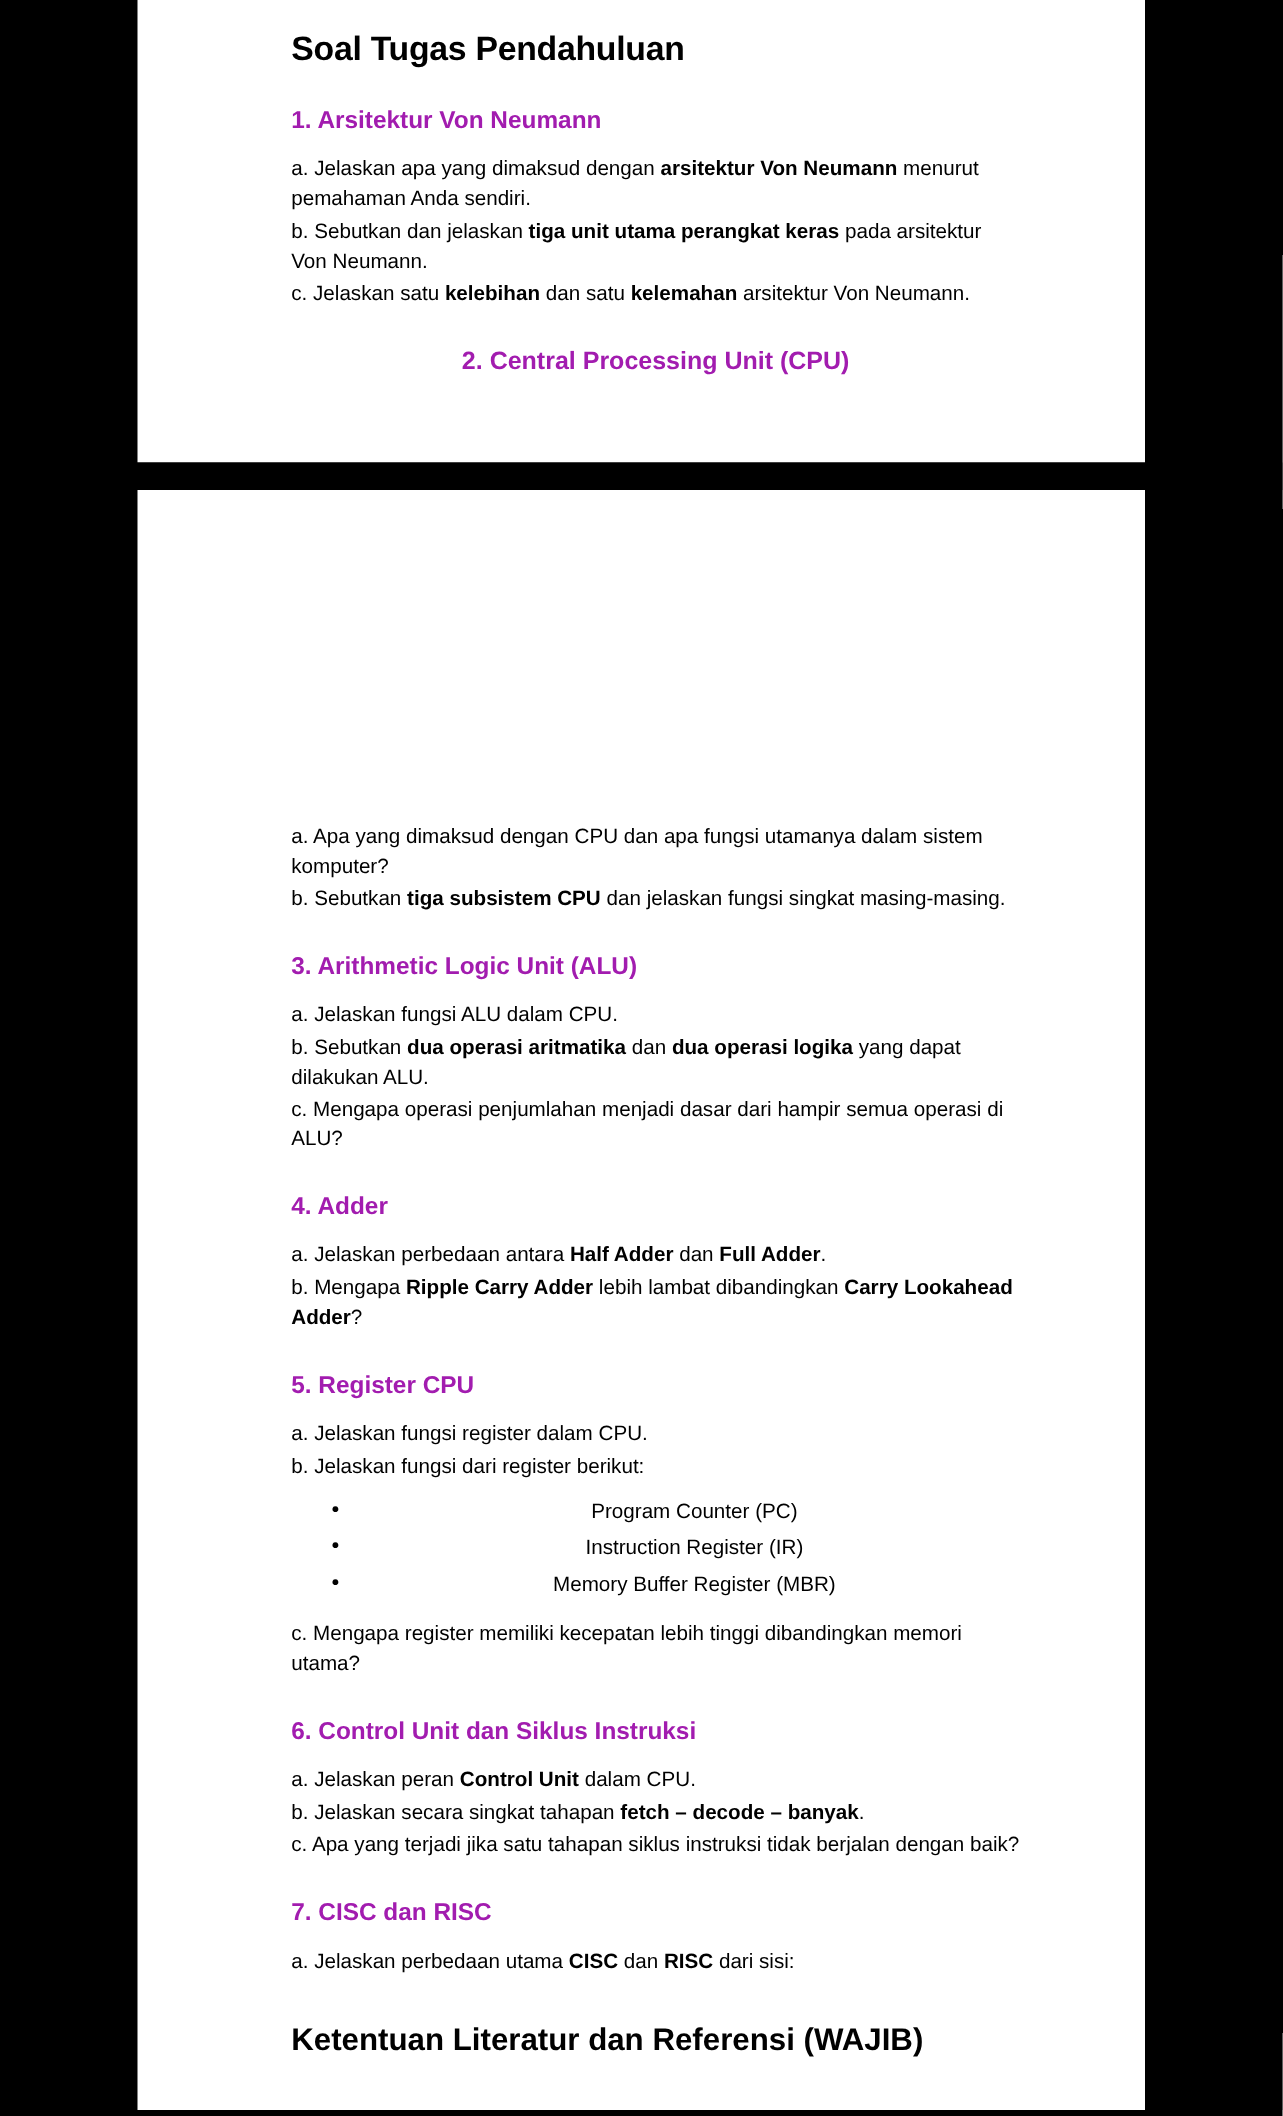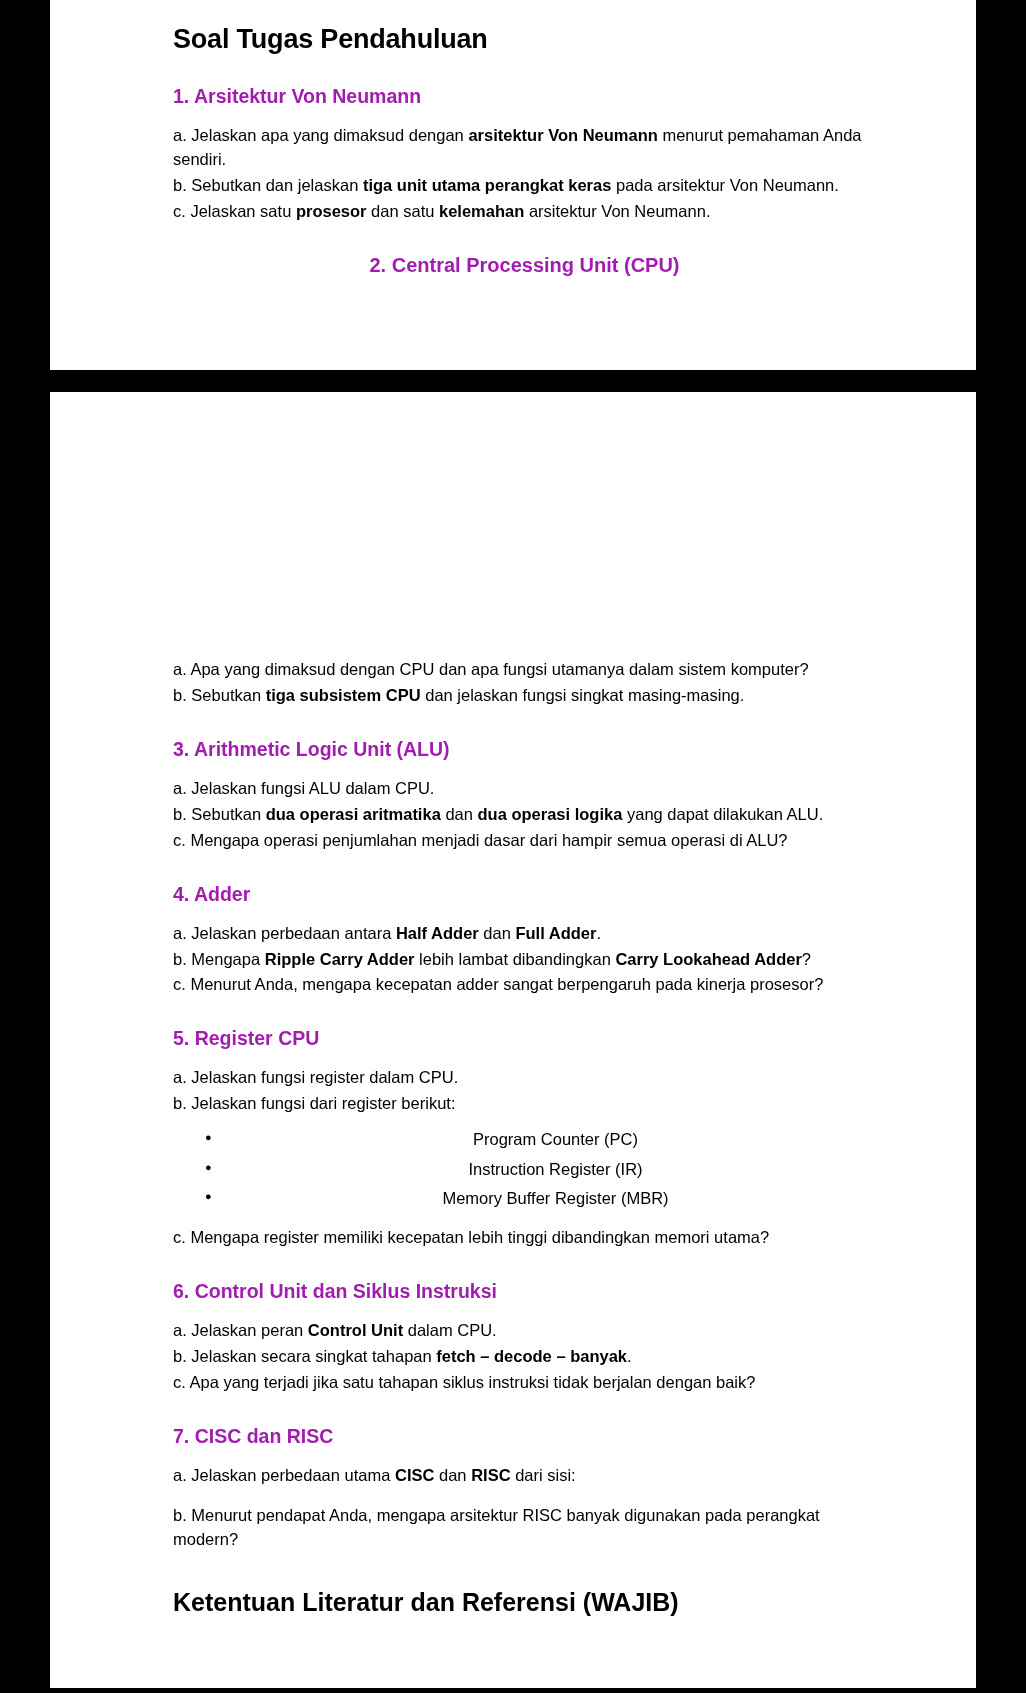--- a/index.html
+++ b/index.html
@@ -12,21 +12,21 @@
     font-family: "Liberation Sans", sans-serif;
     -webkit-font-smoothing: antialiased;
   }
   .doc-wrap {
     width: 1026px;
     background: #000000;
   }
   .page {
     background: #ffffff;
     margin: 0 auto;
-    width: 926px;
+    width: 806px;
     box-sizing: border-box;
     padding: 0 0 0 0;
   }
   .page-1 {
     height: 370px;
     padding-top: 6px;
   }
   .gap {
     height: 22px;
     background: #000000;
@@ -101,21 +101,21 @@
 
 <div class="doc-wrap">
 
   <div class="page page-1">
     <div class="content">
       <h1 class="doc-title">Soal Tugas Pendahuluan</h1>
 
       <h2 class="sec">1. Arsitektur Von Neumann</h2>
       <p class="para">a. Jelaskan apa yang dimaksud dengan <b>arsitektur Von Neumann</b> menurut pemahaman Anda sendiri.</p>
       <p class="para tight">b. Sebutkan dan jelaskan <b>tiga unit utama perangkat keras</b> pada arsitektur Von Neumann.</p>
-      <p class="para tight">c. Jelaskan satu <b>prosesor</b> dan satu <b>kelemahan</b> arsitektur Von Neumann.</p>
+      <p class="para tight">c. Jelaskan satu <b>kelebihan</b> dan satu <b>kelemahan</b> arsitektur Von Neumann.</p>
 
       <h2 class="sec sec-lg">2. Central Processing Unit (CPU)</h2>
     </div>
   </div>
 
   <div class="gap"></div>
 
   <div class="page page-2">
     <div class="content">
       <div class="spacer-blank"></div>
@@ -124,39 +124,37 @@
       <p class="para tight">b. Sebutkan <b>tiga subsistem CPU</b> dan jelaskan fungsi singkat masing-masing.</p>
 
       <h2 class="sec">3. Arithmetic Logic Unit (ALU)</h2>
       <p class="para">a. Jelaskan fungsi ALU dalam CPU.</p>
       <p class="para tight">b. Sebutkan <b>dua operasi aritmatika</b> dan <b>dua operasi logika</b> yang dapat dilakukan ALU.</p>
       <p class="para tight">c. Mengapa operasi penjumlahan menjadi dasar dari hampir semua operasi di ALU?</p>
 
       <h2 class="sec">4. Adder</h2>
       <p class="para">a. Jelaskan perbedaan antara <b>Half Adder</b> dan <b>Full Adder</b>.</p>
       <p class="para tight">b. Mengapa <b>Ripple Carry Adder</b> lebih lambat dibandingkan <b>Carry Lookahead Adder</b>?</p>
-      <p class="para tight">c. Menurut Anda, mengapa kecepatan adder sangat berpengaruh pada kinerja prosesor?</p>
 
       <h2 class="sec">5. Register CPU</h2>
       <p class="para">a. Jelaskan fungsi register dalam CPU.</p>
       <p class="para tight">b. Jelaskan fungsi dari register berikut:</p>
       <ul class="bullets">
         <li>Program Counter (PC)</li>
         <li>Instruction Register (IR)</li>
         <li>Memory Buffer Register (MBR)</li>
       </ul>
       <p class="para">c. Mengapa register memiliki kecepatan lebih tinggi dibandingkan memori utama?</p>
 
       <h2 class="sec">6. Control Unit dan Siklus Instruksi</h2>
       <p class="para">a. Jelaskan peran <b>Control Unit</b> dalam CPU.</p>
       <p class="para tight">b. Jelaskan secara singkat tahapan <b>fetch – decode – banyak</b>.</p>
       <p class="para tight">c. Apa yang terjadi jika satu tahapan siklus instruksi tidak berjalan dengan baik?</p>
 
       <h2 class="sec">7. CISC dan RISC</h2>
       <p class="para">a. Jelaskan perbedaan utama <b>CISC</b> dan <b>RISC</b> dari sisi:</p>
-      <p class="para">b. Menurut pendapat Anda, mengapa arsitektur RISC banyak digunakan pada perangkat modern?</p>
 
       <h1 class="big-head">Ketentuan Literatur dan Referensi (WAJIB)</h1>
 
     </div>
   </div>
 
 </div>
 
 </body></html>

